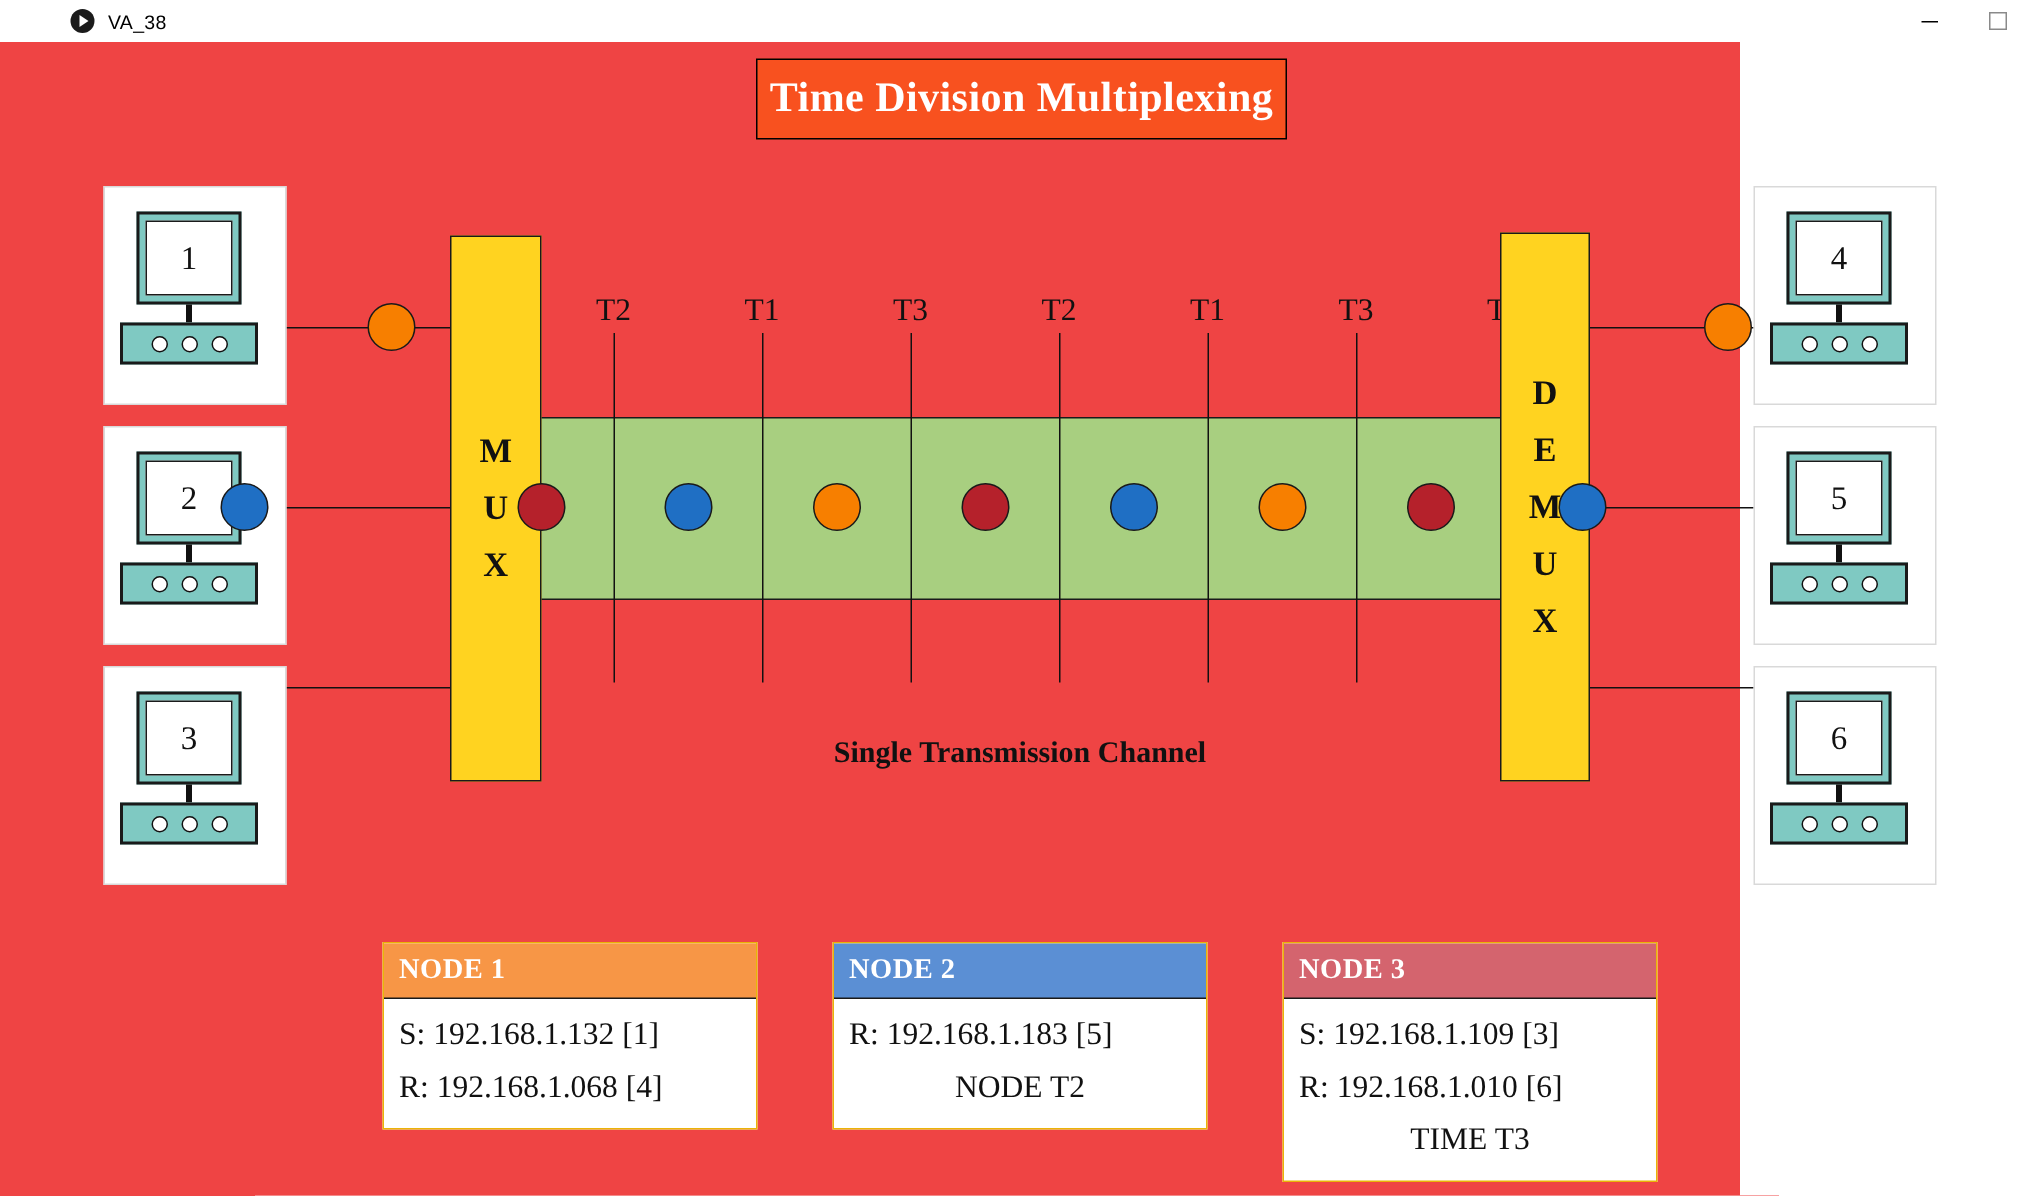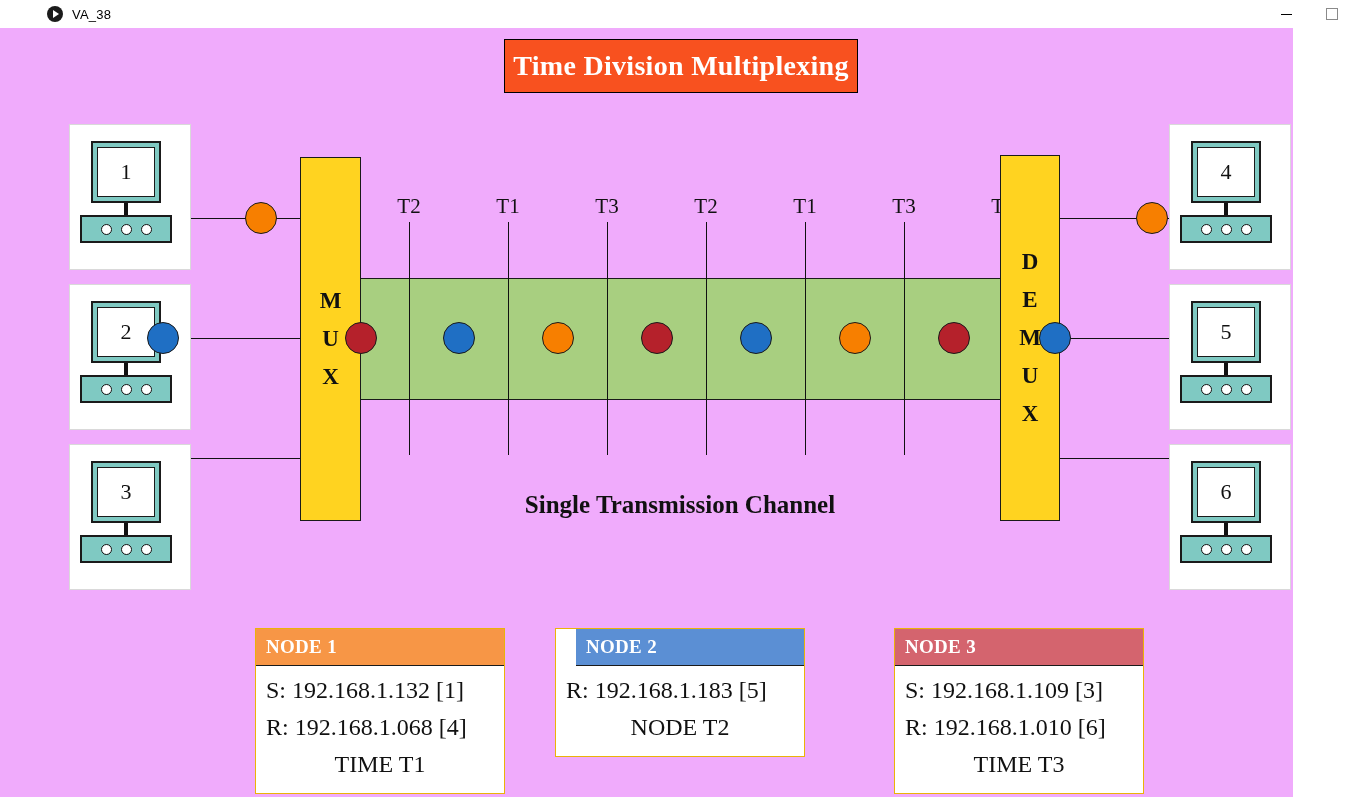--- a/index.html
+++ b/index.html
@@ -36,21 +36,21 @@
   .tb-controls{position:absolute;right:0;top:0;height:28px;display:flex;}
   .tb-btn{
     width:46px;height:28px;display:flex;align-items:center;justify-content:center;
     font-size:13px;color:#000;
   }
   .glyph-min{width:11px;height:1px;background:#000;}
   .glyph-max{width:10px;height:10px;border:1px solid #8a8a8a;}
   .glyph-close{font-size:17px;line-height:17px;font-family:"DejaVu Sans",sans-serif;}
 
   
-  .canvas{position:absolute;left:0;top:28px;width:1293px;height:769px;background:#f0abfc;text-decoration:underline;}
+  .canvas{position:absolute;left:0;top:28px;width:1160px;height:769px;background:#ef4444;text-decoration:underline;}
 
   
   .banner{
     position:absolute;left:504px;top:11px;width:352px;height:52px;
     background:#f8511f;border:1px solid #000;
     display:flex;align-items:center;justify-content:center;
   }
   .banner span{
     color:#ffffff;font-family:"Liberation Serif", serif;font-weight:bold;
     font-size:28px;letter-spacing:.3px;
@@ -93,41 +93,41 @@
   
   .channel{
     position:absolute;background:#a8cf80;border:1px solid #1a1a1a;box-sizing:border-box;
   }
   .tick{position:absolute;width:1px;background:#111;}
   .ticklabel{
     position:absolute;font-family:"Liberation Serif", serif;font-size:21px;color:#111;
     transform:translateX(-50%);white-space:nowrap;
   }
   .chanlabel{
-    position:absolute;font-family:"Liberation Serif", serif;font-weight:bold;font-size:25px;color:#111;
+    position:absolute;font-family:"Liberation Serif", serif;font-weight:bold;font-size:20px;color:#111;
     transform:translateX(-50%);white-space:nowrap;
   }
 
   
   .wire{position:absolute;height:1px;background:#111;}
   .dot{position:absolute;border-radius:50%;border:1.5px solid #1a1a1a;box-sizing:border-box;}
 
   
   .card{position:absolute;width:250px;border:1px solid #eab308;background:#fff;box-sizing:border-box;}
   .card-head{
     height:36px;display:flex;align-items:center;
     border-bottom:1px solid #1a1a1a;padding-left:10px;
   }
   .card-head span{
     font-family:"Liberation Serif", serif;font-weight:bold;font-size:19px;color:#ffffff;
     letter-spacing:.3px;
   }
   .card-body{padding:6px 0 10px 0;}
   .card-line{
-    font-family:"Liberation Serif", serif;font-size:24px;color:#111;
+    font-family:"Liberation Serif", serif;font-size:21px;color:#111;
     padding:5px 0 5px 10px;
   }
   .card-line.center{text-align:center;padding-left:0;}
 </style>
 </head>
 <body>
 
 <div class="titlebar">
   <div class="tb-icon">
       <div class="tri"></div>
@@ -298,35 +298,34 @@
 
   <div class="chanlabel" style="left:680px;top:463px;">Single Transmission Channel</div>
 
   <div class="card" style="left:255px;top:600px;">
     <div class="card-head" style="background:#f79646;">
       <span>NODE 1</span>
     </div>
     <div class="card-body">
       <div class="card-line">S: 192.168.1.132 [1]</div>
       <div class="card-line">R: 192.168.1.068 [4]</div>
-      <div class="card-line center">TIME T1</div>
     </div>
   </div>
 
   <div class="card" style="left:555px;top:600px;">
-    <div class="card-head" style="background:#5b8fd4;margin-left:20px;">
+    <div class="card-head" style="background:#5b8fd4;">
       <span>NODE 2</span>
     </div>
     <div class="card-body">
       <div class="card-line">R: 192.168.1.183 [5]</div>
       <div class="card-line center">NODE T2</div>
     </div>
   </div>
 
-  <div class="card" style="left:894px;top:600px;">
+  <div class="card" style="left:855px;top:600px;">
     <div class="card-head" style="background:#d4646e;">
       <span>NODE 3</span>
     </div>
     <div class="card-body">
       <div class="card-line">S: 192.168.1.109 [3]</div>
       <div class="card-line">R: 192.168.1.010 [6]</div>
       <div class="card-line center">TIME T3</div>
     </div>
   </div>
 

